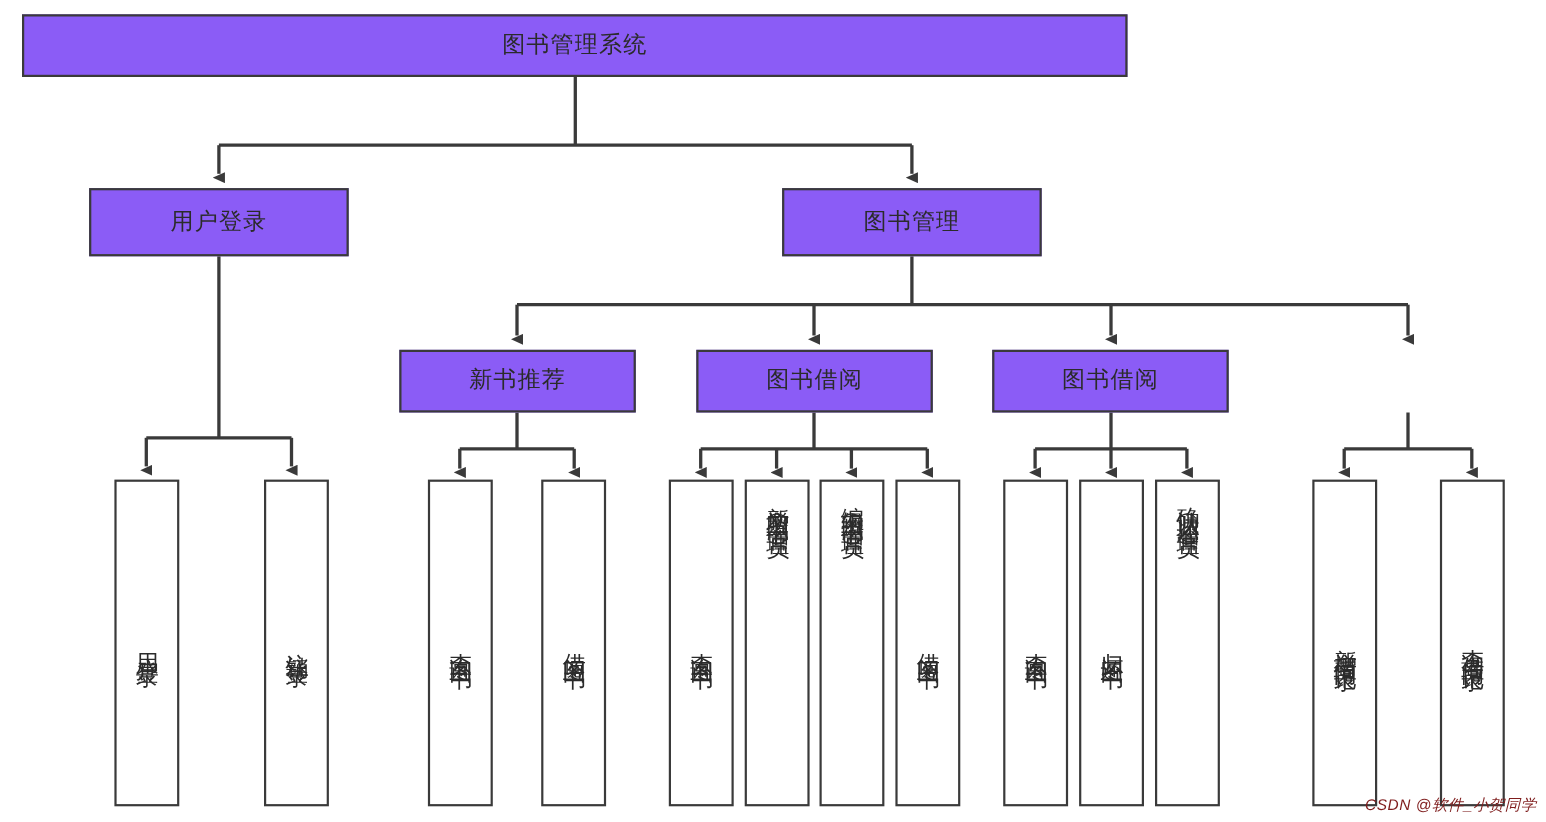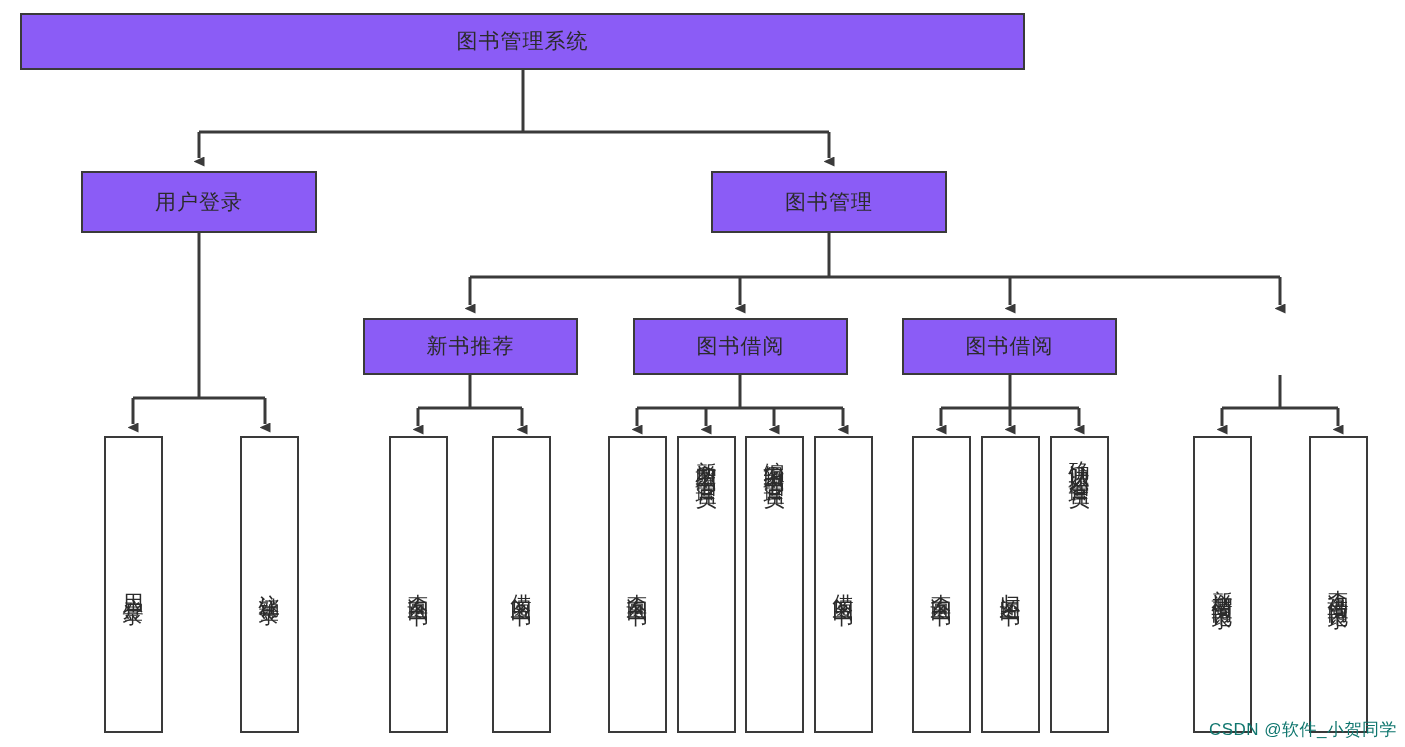--- a/index.html
+++ b/index.html
@@ -50,24 +50,25 @@
     letter-spacing:4px;
     line-height:1;
     color:#2b2b2b;
     white-space:nowrap;
   }
   .leaf.center{align-items:center;padding-top:0;}
 
   .watermark{
     position:absolute;
     right:8px;bottom:6px;
-    font-size:17px;
-    color:#0f766e;
+    font-size:14px;
+    color:#7f1d1d;
     letter-spacing:0.5px;
     white-space:nowrap;
+    font-style:italic;
   }
 </style>
 </head>
 <body>
 
 <div id="stage">
 
   <svg class="connectors" viewBox="0 0 1405 747" xmlns="http://www.w3.org/2000/svg">
     <defs>
       <marker id="arrow" markerWidth="10" markerHeight="11" refX="1.5" refY="5.5" orient="auto" markerUnits="userSpaceOnUse">

